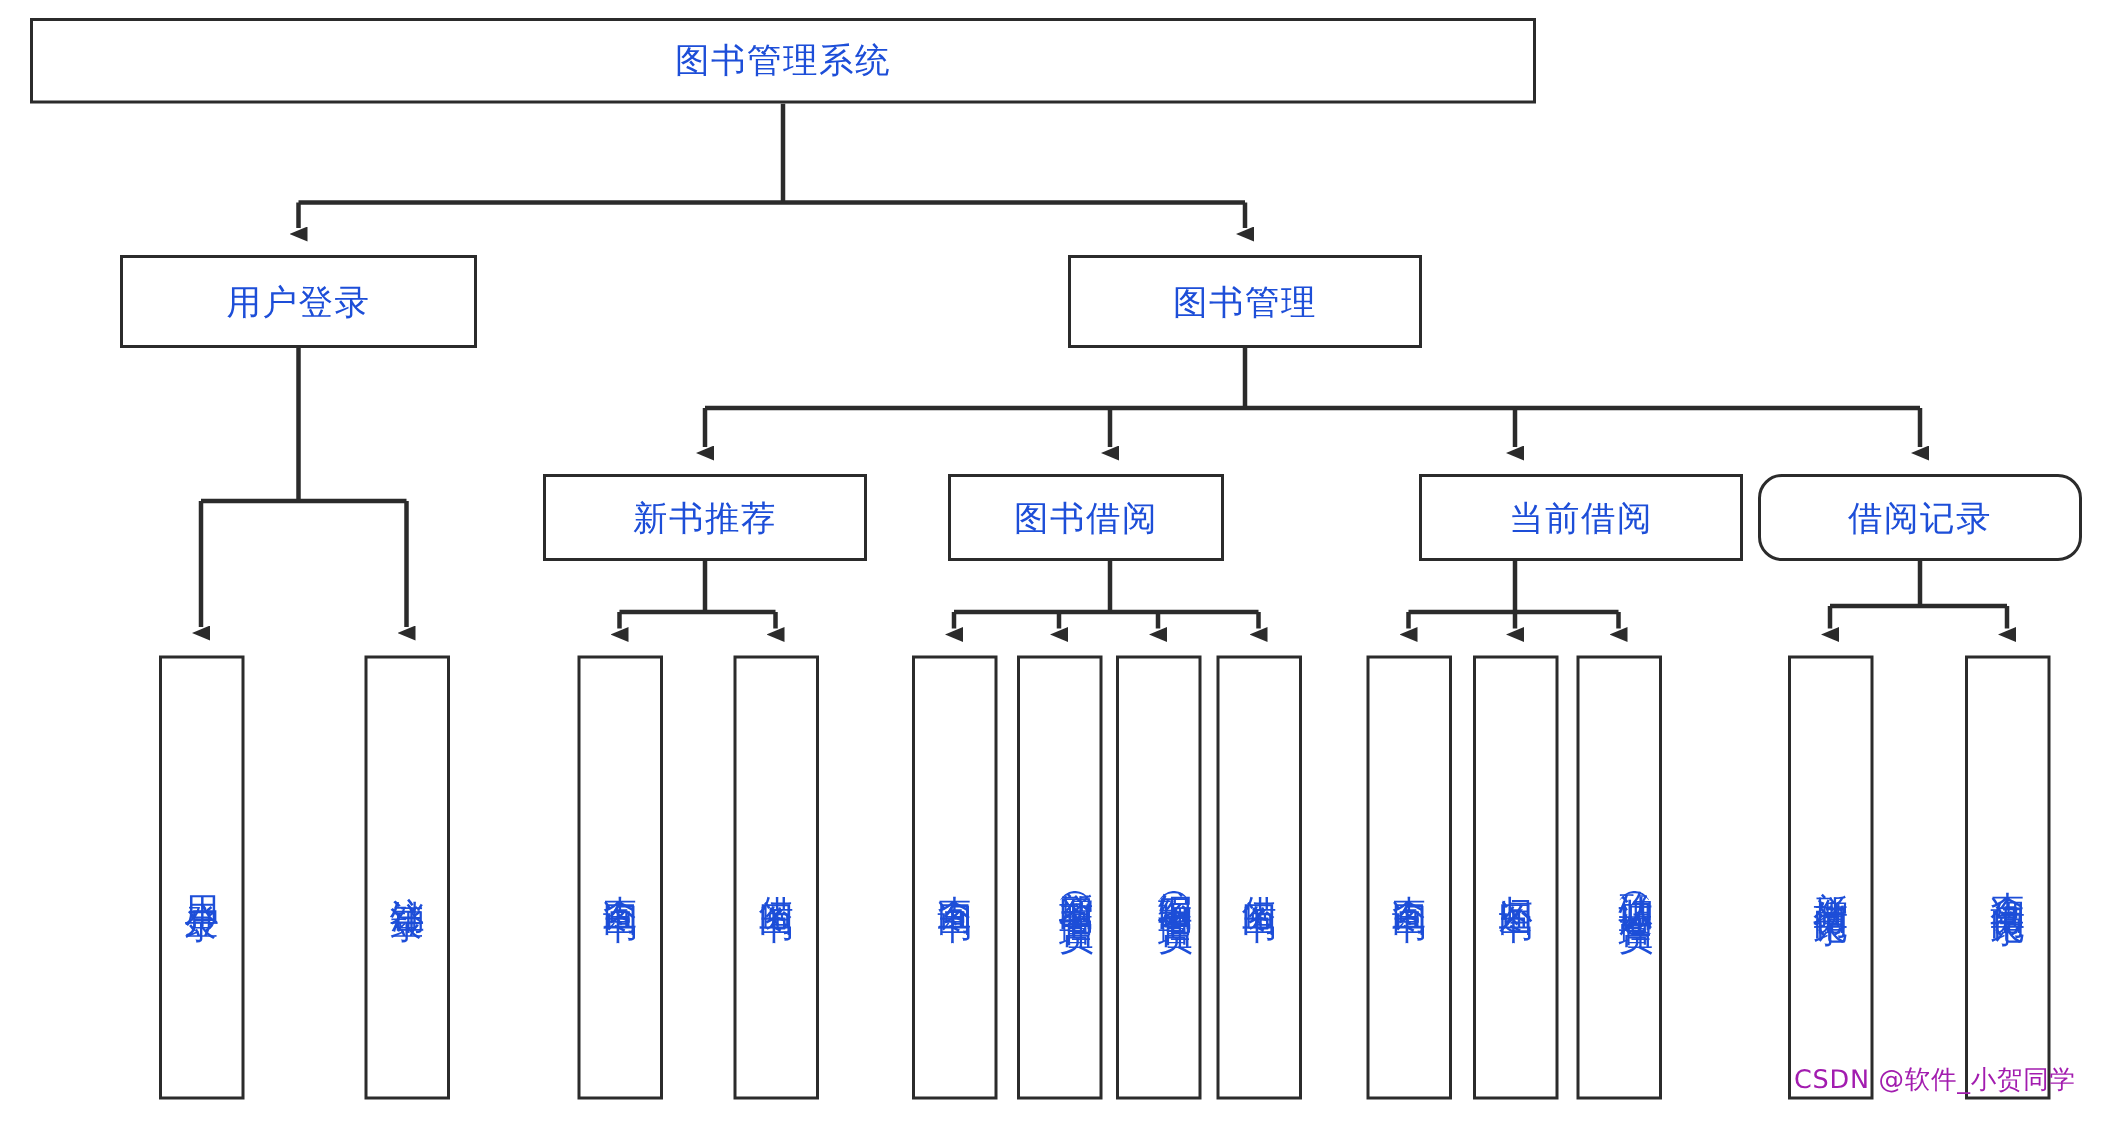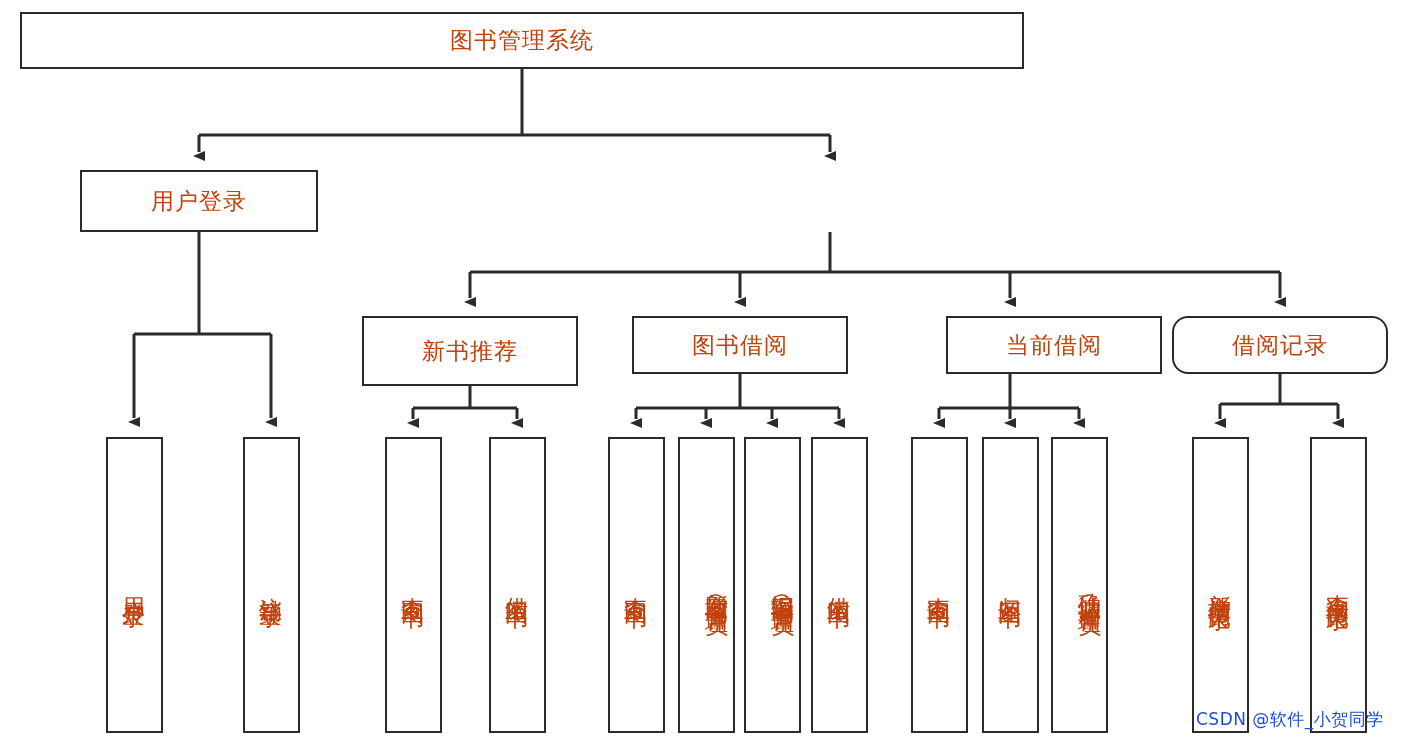--- a/index.html
+++ b/index.html
@@ -23,21 +23,21 @@
     height: 747px;
   }
   .node-box {
     position: absolute;
     box-sizing: border-box;
     border: 2.5px solid #2b2b2b;
     background: #ffffff;
     display: flex;
     align-items: center;
     justify-content: center;
-    color: #c2410c;
+    color: #1d4ed8;
   }
   .node-box.horiz {
     font-size: 23px;
     letter-spacing: 1px;
   }
   .node-box.vert {
     writing-mode: vertical-rl;
     text-orientation: upright;
     font-size: 23px;
     letter-spacing: 3px;
@@ -45,21 +45,21 @@
     justify-content: center;
     padding-top: 6px;
   }
   .node-box.vert.mid {
     align-items: center;
     padding-top: 0;
   }
   .watermark {
     position: absolute;
     font-size: 17px;
-    color: #1d4ed8;
+    color: #a21caf;
     white-space: nowrap;
     letter-spacing: 0.5px;
   }
 </style>
 </head>
 <body>
 
 <div id="canvas">
 
   <svg class="diagram" viewBox="0 0 1405 747" xmlns="http://www.w3.org/2000/svg">
@@ -112,25 +112,28 @@
     </g>
   </svg>
 
   <div class="node-box horiz" style="left:20px; top:12px; width:1004px; height:57px;">
     <span>图书管理系统</span>
   </div>
 
   <div class="node-box horiz" style="left:80px; top:170px; width:238px; height:62px;">
     <span>用户登录</span>
   </div>
+  <div class="node-box horiz" style="left:712px; top:170px; width:236px; height:62px;">
+    <span>图书管理</span>
+  </div>
 
-  <div class="node-box horiz" style="left:362px; top:316px; width:216px; height:70px;">
+  <div class="node-box horiz" style="left:362px; top:316px; width:216px; height:58px;">
     <span>新书推荐</span>
   </div>
-  <div class="node-box horiz" style="left:632px; top:316px; width:216px; height:58px;">
+  <div class="node-box horiz" style="left:632px; top:316px; width:184px; height:58px;">
     <span>图书借阅</span>
   </div>
   <div class="node-box horiz" style="left:902px; top:316px; width:216px; height:58px;margin-left:44px;">
     <span>当前借阅</span>
   </div>
   <div class="node-box horiz" style="left:1172px; top:316px; width:216px; height:58px;border-radius:16px;">
     <span>借阅记录</span>
   </div>
 
   <div class="node-box vert mid" style="left:106px; top:437px; width:57px; height:296px;">

